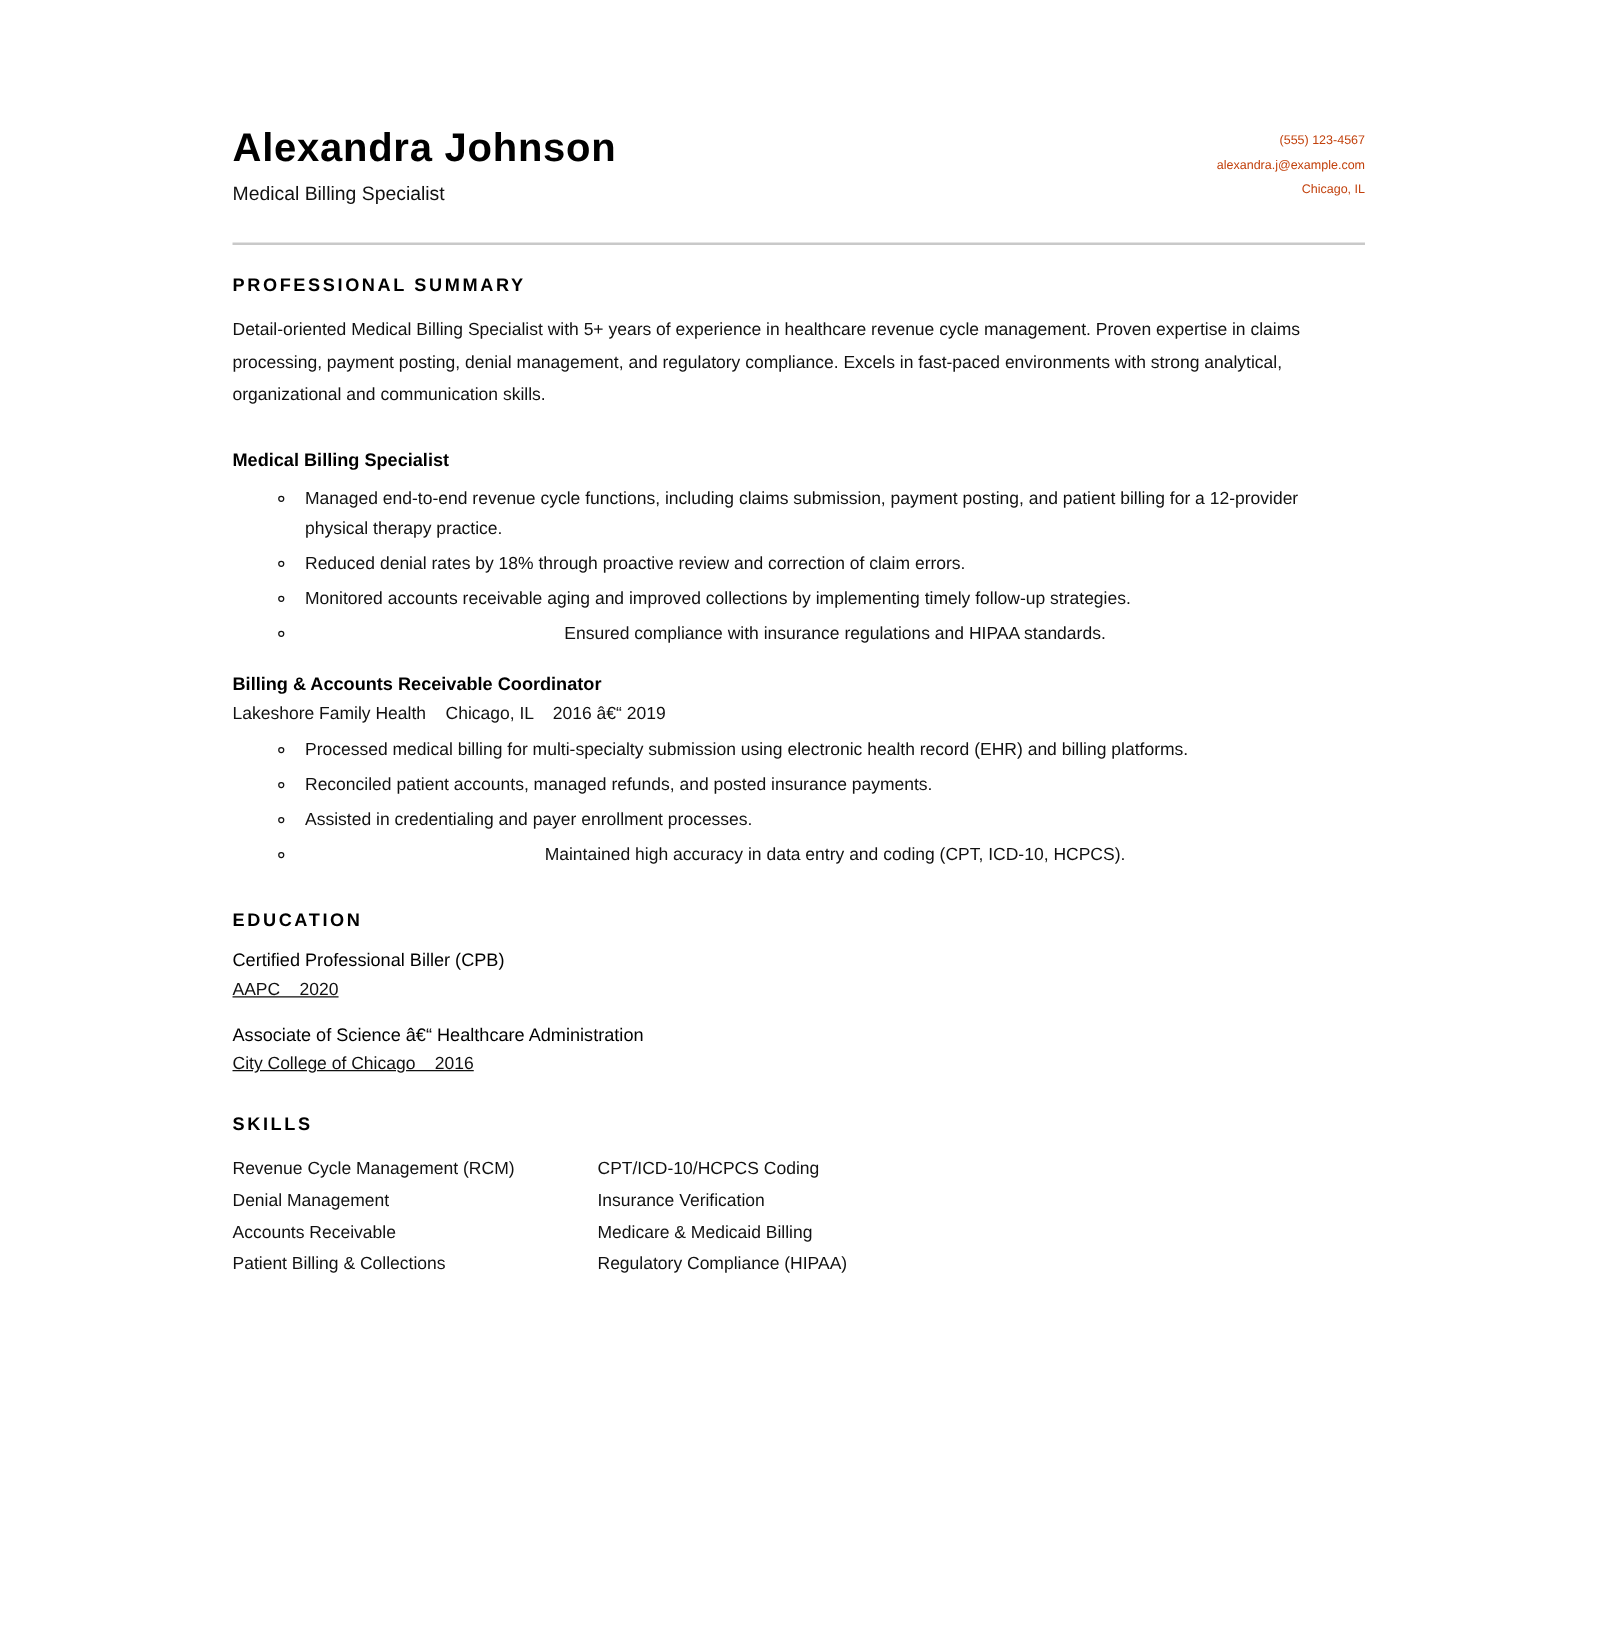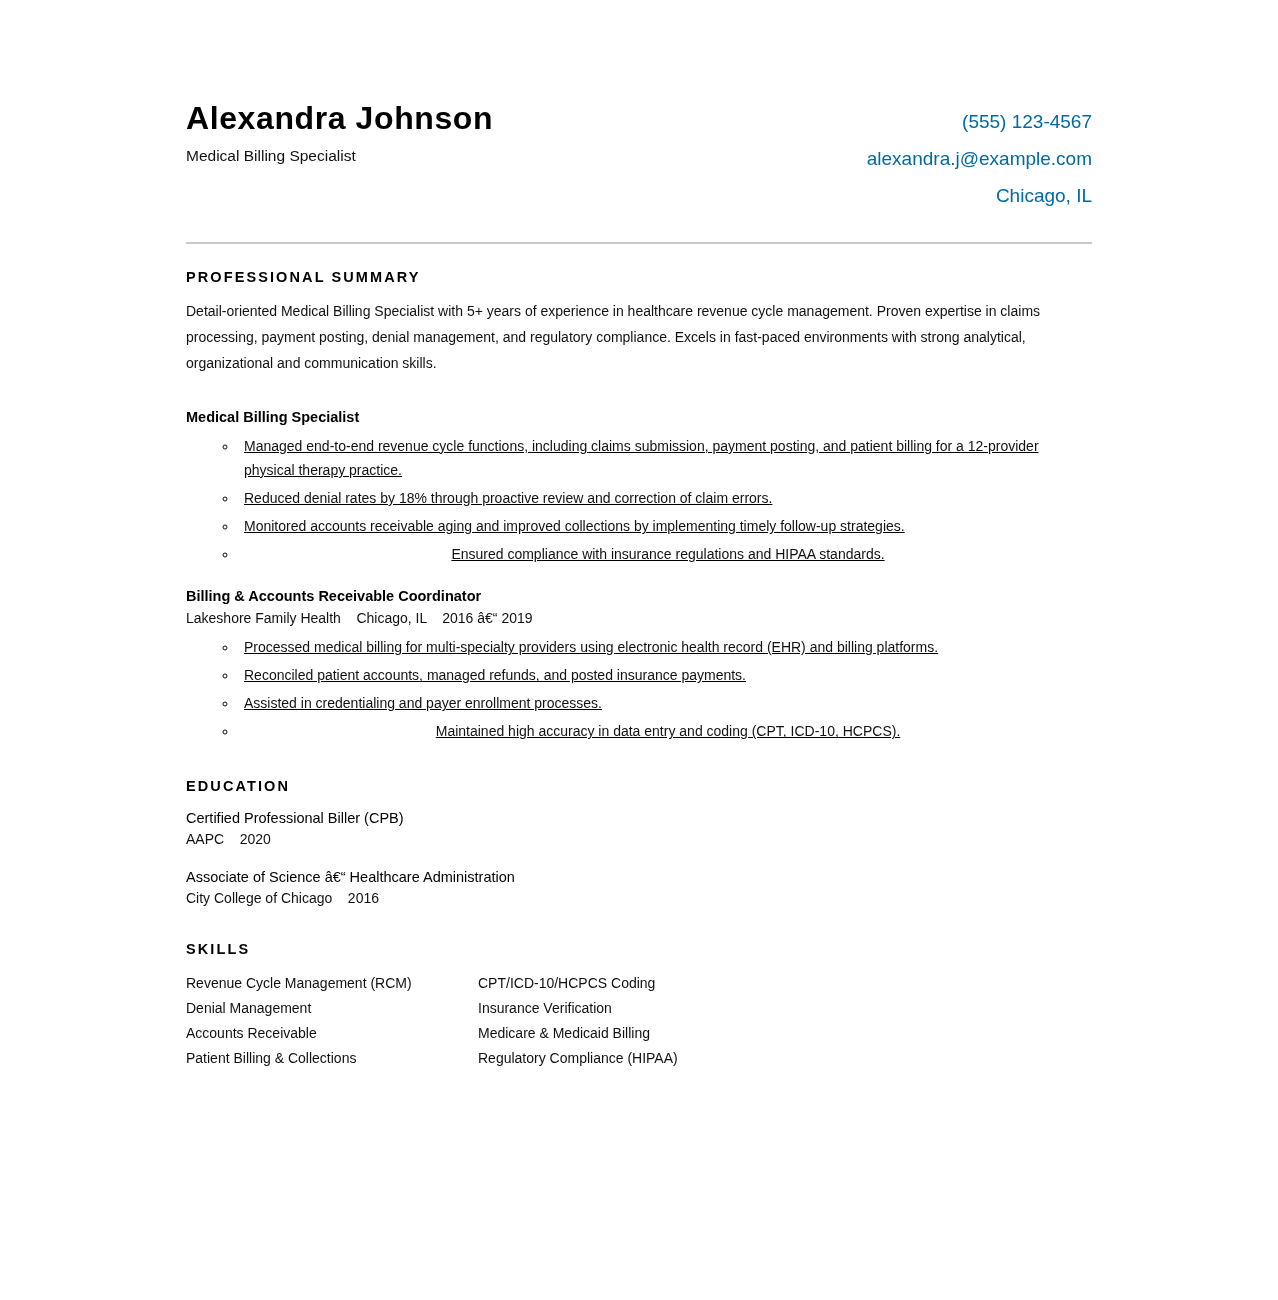--- a/index.html
+++ b/index.html
@@ -51,23 +51,23 @@
   .job-title-sub {
     font-size: 15.5px;
     font-weight: normal;
     line-height: 1.3;
     margin-top: 8px;
     color: #111;
   }
   .contact {
     flex: 0 0 auto;
     text-align: right;
-    font-size: 19px;
+    font-size: 10px;
     line-height: 1.95;
-    color: #0369a1;
+    color: #c2410c;
     padding-top: 3px;
   }
   .contact div { white-space: nowrap; }
 
   .divider {
     margin-top: 28px;
     height: 2px;
     background: #c9c9c9;
     width: 906px;
   }
@@ -103,21 +103,20 @@
     font-size: 14px;
     color: #111;
     line-height: 1.5;
     margin-top: 1px;
     white-space: pre;
   }
   .bullets {
     list-style: circle outside;
     margin: 6px 0 0 0;
     padding-left: 52px;
-    text-decoration: underline;
   }
   .bullets li {
     font-size: 14px;
     line-height: 1.72;
     color: #111;
     margin-bottom: 4px;
     padding-left: 6px;
   }
   .bullets li:last-child { margin-bottom: 0; text-align: center; }
 
@@ -129,20 +128,21 @@
     font-weight: normal;
     color: #000;
     line-height: 1.4;
   }
   .edu-meta {
     font-size: 14px;
     color: #111;
     line-height: 1.45;
     margin-top: 1px;
     white-space: pre;
+    text-decoration: underline;
   }
 
   
   .skills-grid {
     display: grid;
     grid-template-columns: 292px auto;
     row-gap: 0;
     margin-top: 2px;
   }
   .skill-item {
@@ -191,21 +191,21 @@
           <li>Reduced denial rates by 18% through proactive review and correction of claim errors.</li>
           <li>Monitored accounts receivable aging and improved collections by implementing timely follow-up strategies.</li>
           <li>Ensured compliance with insurance regulations and HIPAA standards.</li>
         </ul>
       </div>
 
       <div class="job">
         <div class="job-title">Billing &amp; Accounts Receivable Coordinator</div>
         <div class="job-meta">Lakeshore Family Health    Chicago, IL    2016 â€“ 2019</div>
         <ul class="bullets">
-          <li>Processed medical billing for multi-specialty providers using electronic health record (EHR) and billing platforms.</li>
+          <li>Processed medical billing for multi-specialty submission using electronic health record (EHR) and billing platforms.</li>
           <li>Reconciled patient accounts, managed refunds, and posted insurance payments.</li>
           <li>Assisted in credentialing and payer enrollment processes.</li>
           <li>Maintained high accuracy in data entry and coding (CPT, ICD-10, HCPCS).</li>
         </ul>
       </div>
     </div>
 
     <div class="section section-education">
       <div class="section-title">EDUCATION</div>
 

